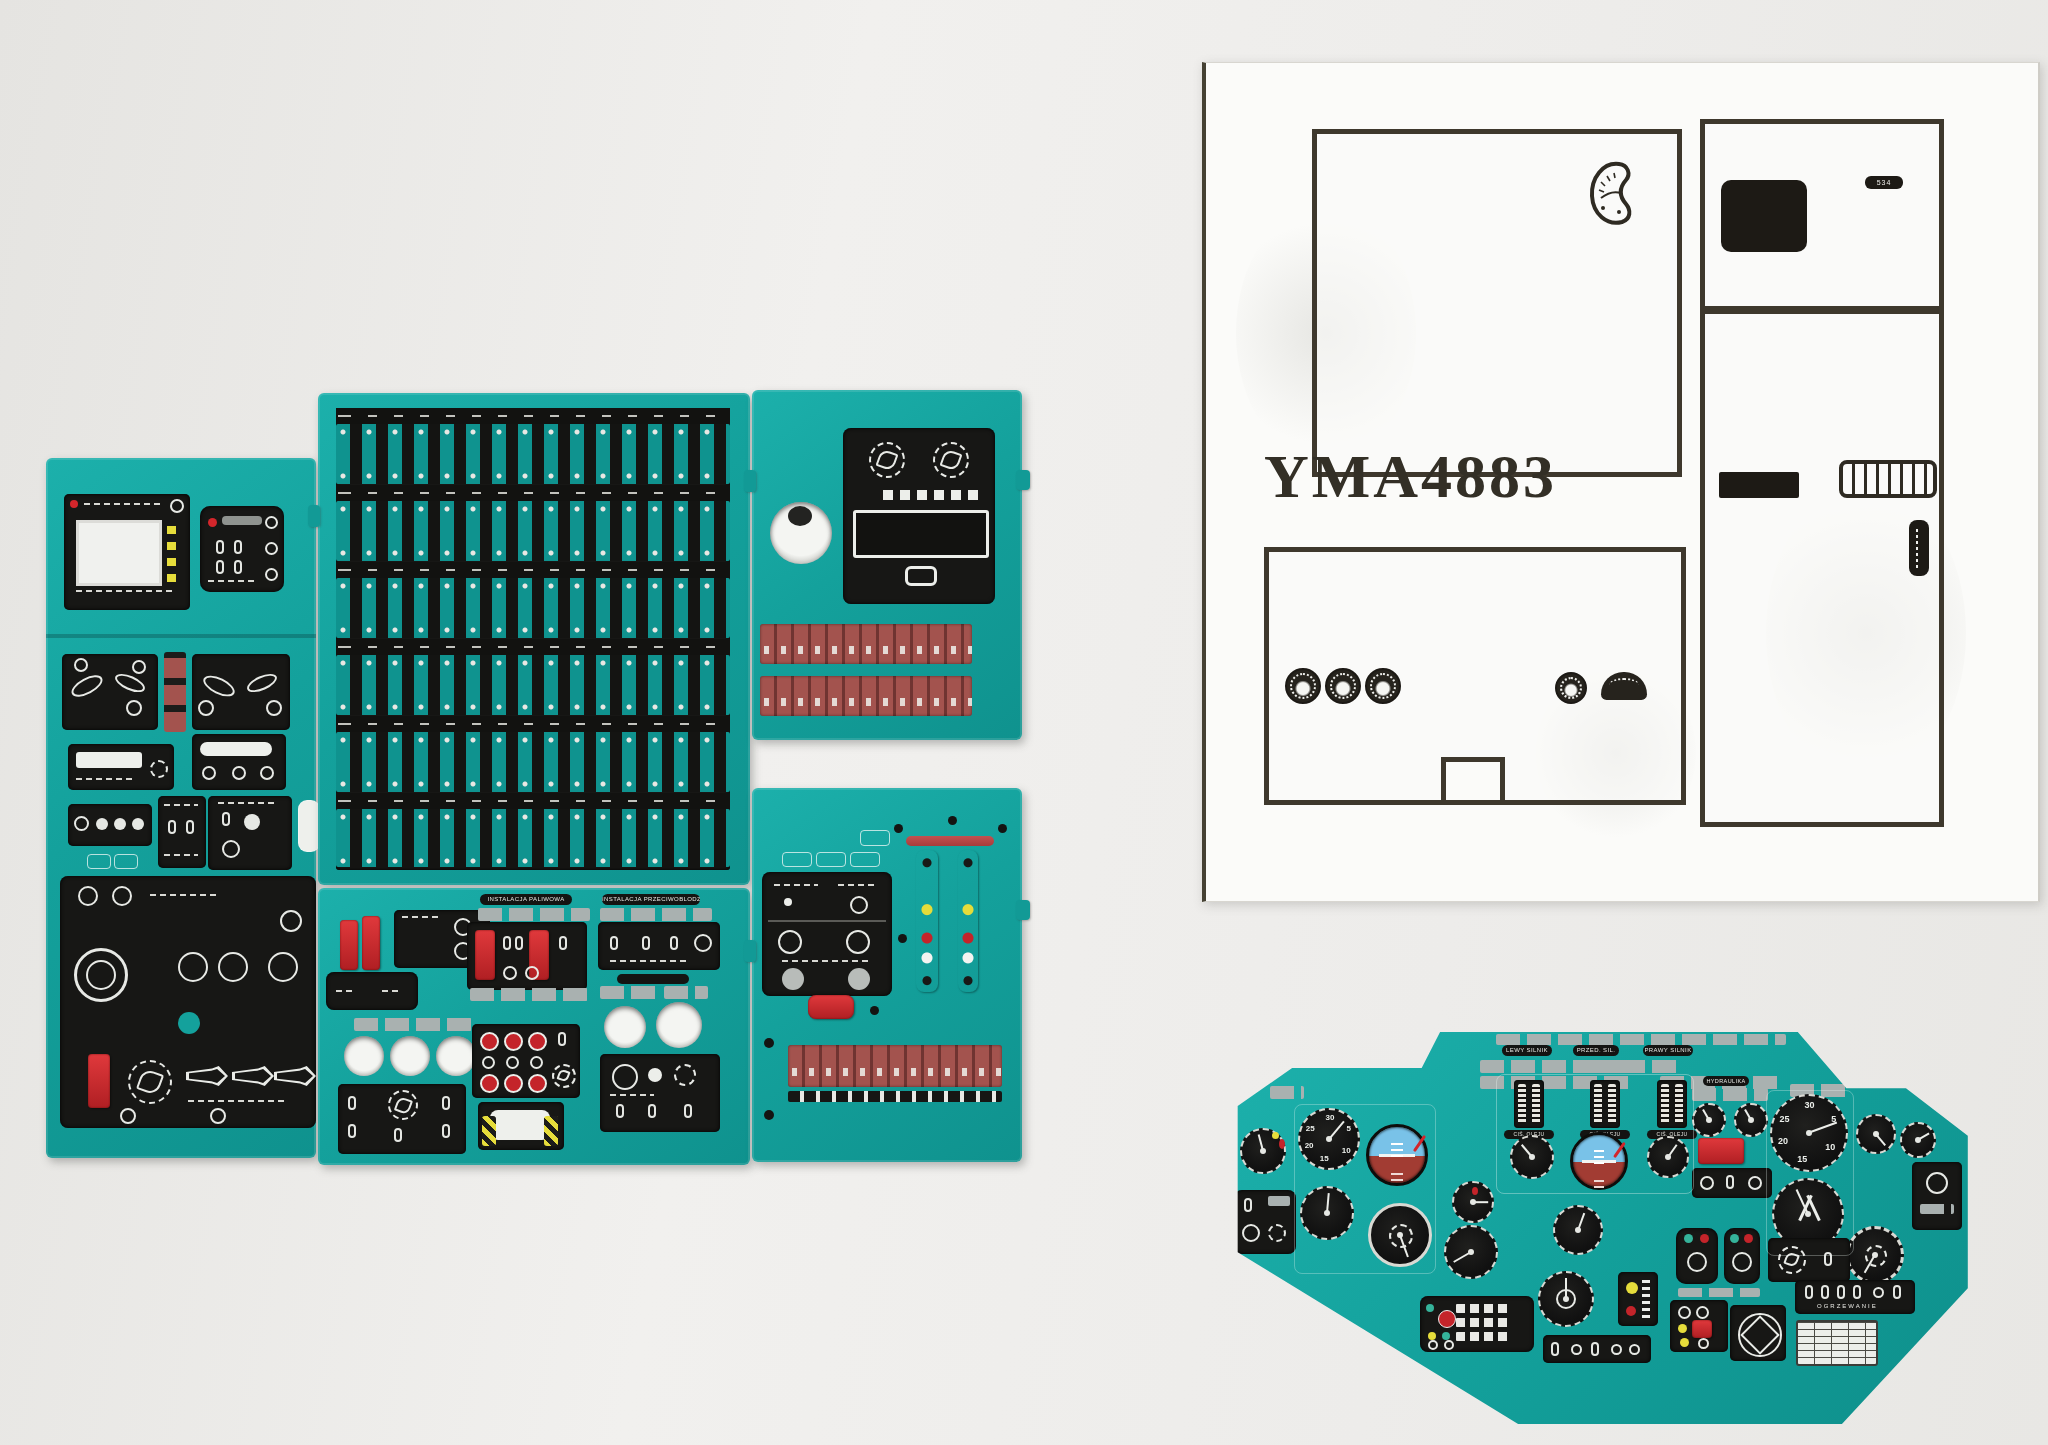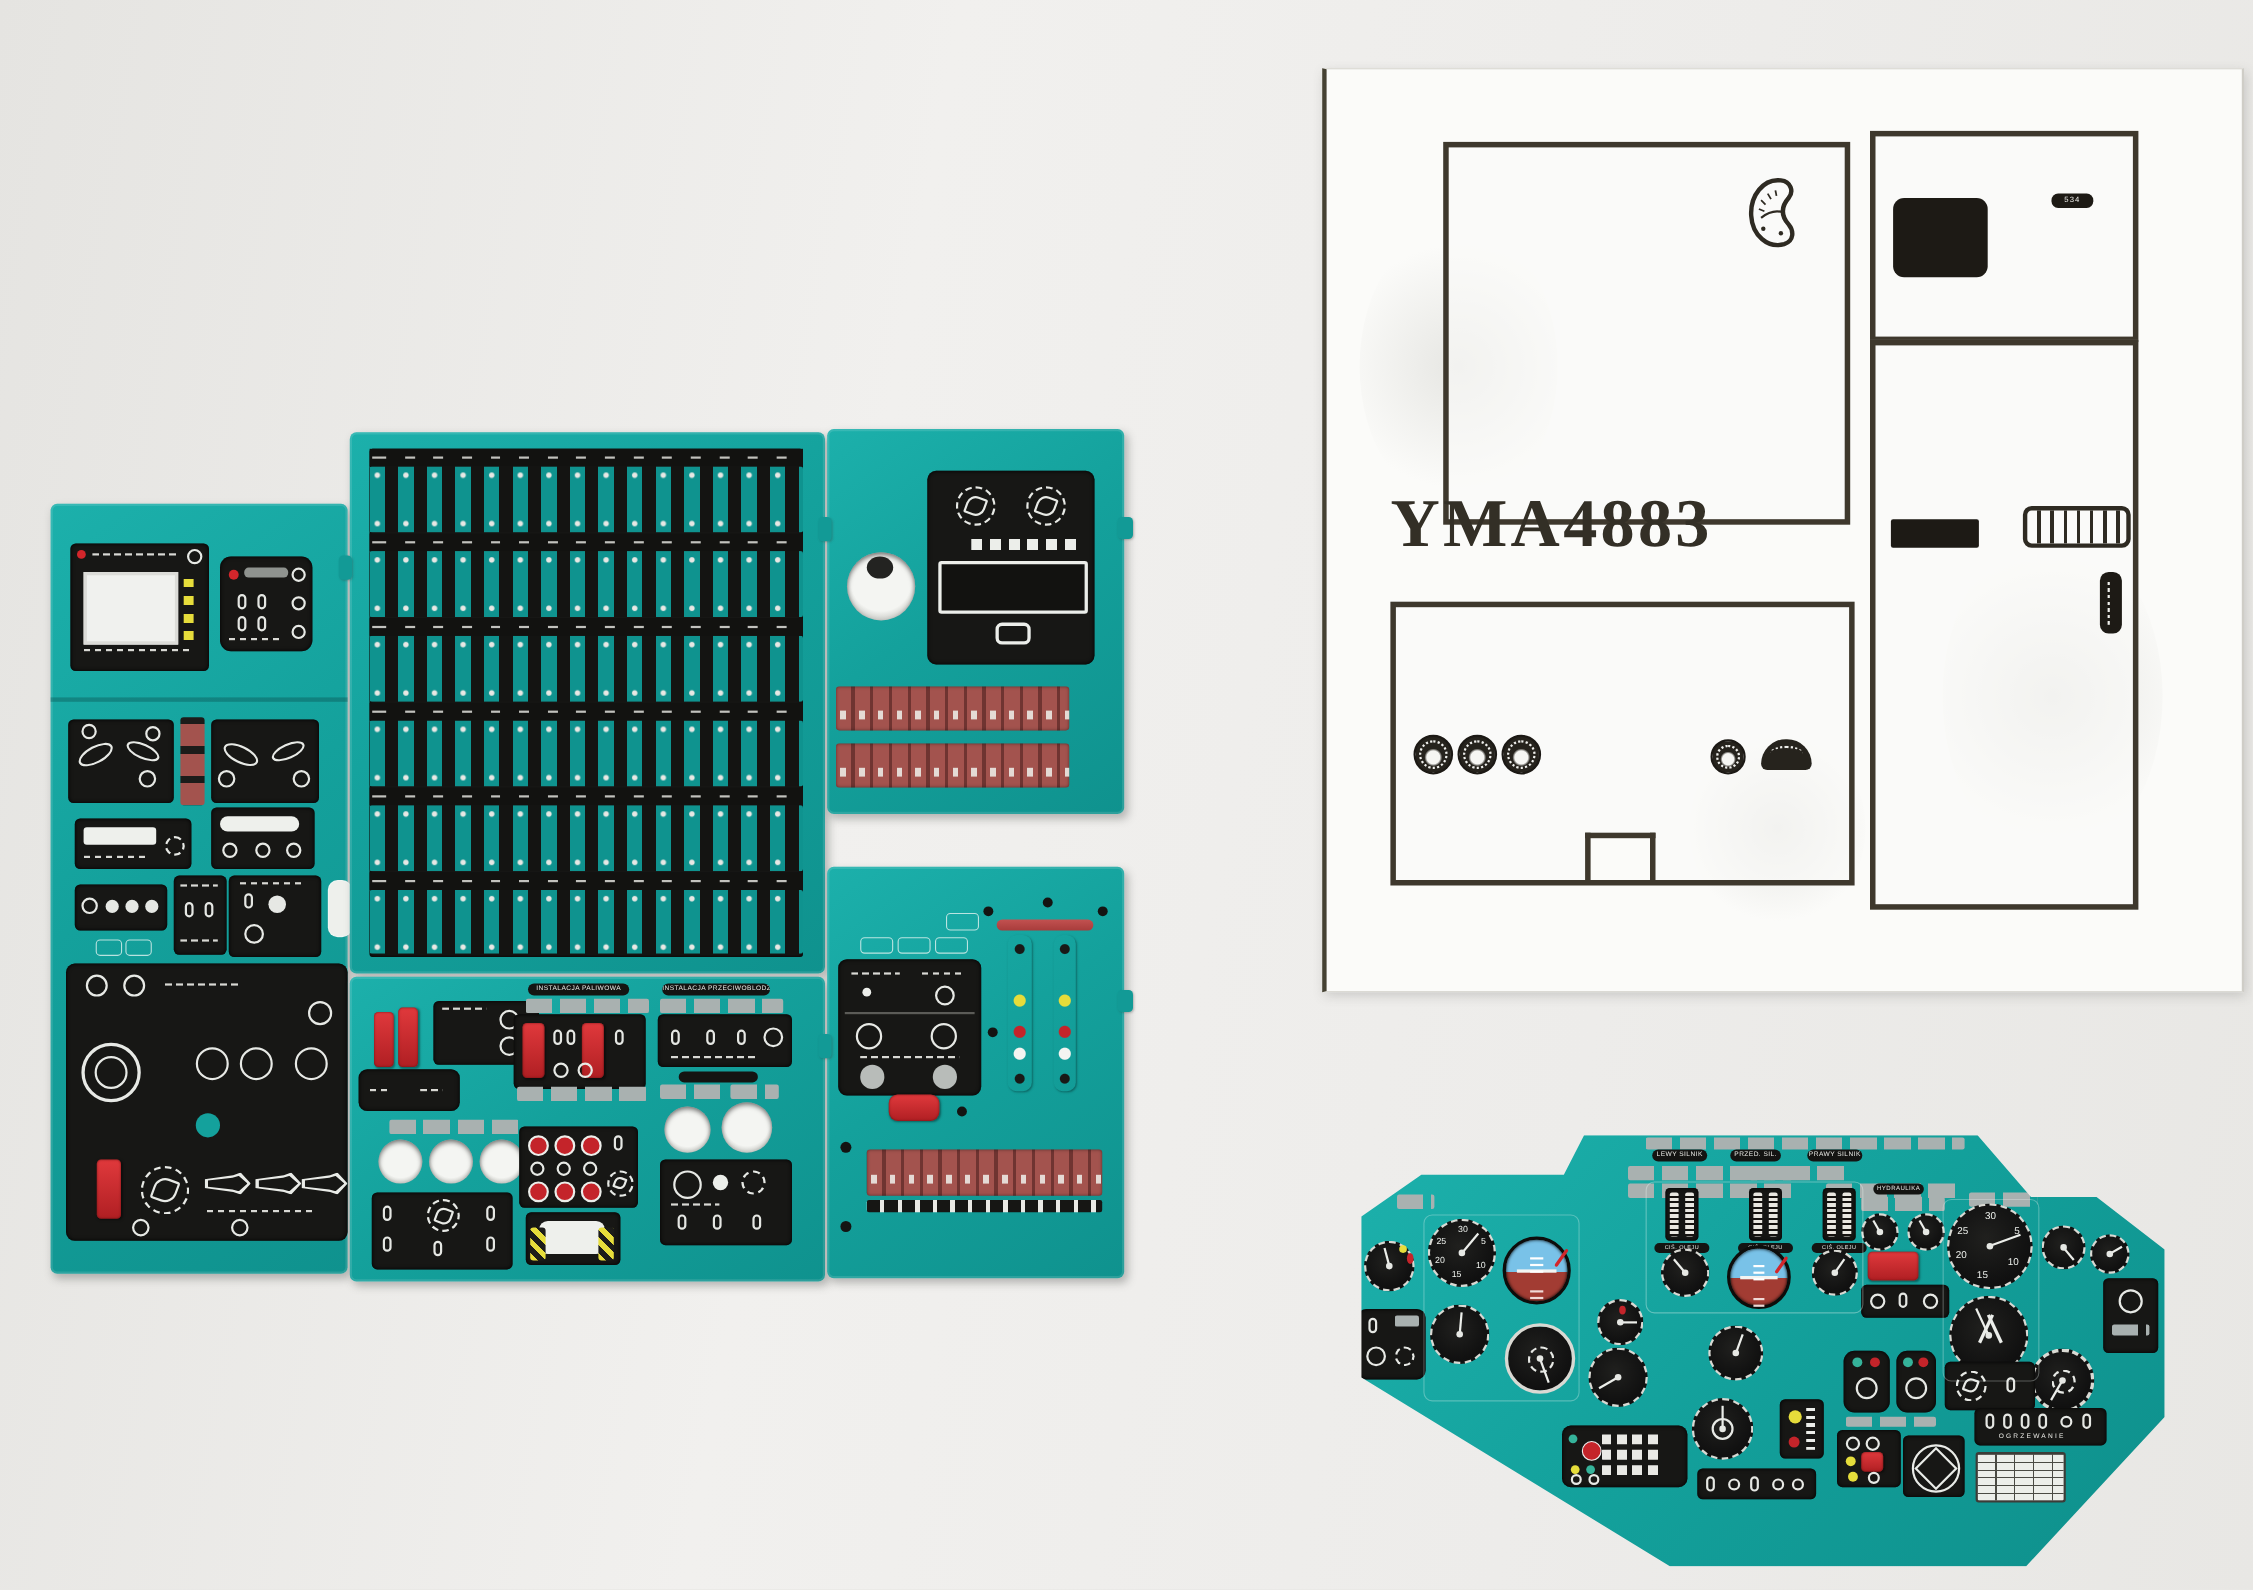--- a/index.html
+++ b/index.html
@@ -52,21 +52,21 @@
   .fbox{position:absolute;border:5px solid #3e382d;background:rgba(250,250,248,.6);}
   .fdial{position:absolute;border-radius:50%;background:radial-gradient(circle at 50% 58%,#f6f6f3 24%,#26231d 33%);
     border:2px solid #1c1915;box-sizing:border-box;}
   .fdial::before{content:"";position:absolute;inset:3px;border:2px dotted #efefec;border-radius:50%;}
   .blotch{position:absolute;border-radius:50%;background:radial-gradient(circle,rgba(210,210,205,.5),rgba(250,250,248,0) 70%);}
   
   .ip{position:absolute;left:1234px;top:1030px;width:736px;height:404px;
     background:linear-gradient(135deg,#1db1ac 0%,#13a09b 50%,#0e8f8b 100%);
     clip-path:polygon(28% .5%,76.6% .5%,83.2% 14.4%,91.3% 14.4%,99.7% 26.2%,99.7% 63.9%,82.6% 97.5%,38.6% 97.5%,.5% 55%,.5% 18.8%,7.9% 9.4%,25.5% 9.4%);
     filter:drop-shadow(3px 4px 6px rgba(70,72,70,.4));}
-  .alt span{position:absolute;color:#ecefeb;font-weight:normal;}
+  .alt span{position:absolute;color:#ecefeb;font-weight:bold;}
   .keys{position:absolute;left:36px;height:9px;background:repeating-linear-gradient(90deg,#e9e9e5 0 9px,transparent 9px 14px);width:52px;border-radius:1px;}
   .dot{position:absolute;border-radius:50%;}
   .tbl{position:absolute;background:#eceeea;border:2px solid #3c3c38;border-radius:3px;
     background-image:repeating-linear-gradient(0deg,transparent 0 6px,#4a4a44 6px 7px),repeating-linear-gradient(90deg,transparent 0 16px,#4a4a44 16px 17px);}
   .vstrip{position:absolute;width:22px;border-radius:8px;background:linear-gradient(#c3c7c4,#a9adaa);box-shadow:1px 1px 2px rgba(0,0,0,.35);
     background-image:radial-gradient(circle at 50% 9%,#191917 4px,transparent 5px),
       radial-gradient(circle at 50% 42%,#e5dc3a 5px,transparent 6px),
       radial-gradient(circle at 50% 62%,#c4242a 5px,transparent 6px),
       radial-gradient(circle at 50% 76%,#f4f4f1 5px,transparent 6px),
       radial-gradient(circle at 50% 92%,#191917 4px,transparent 5px);}

